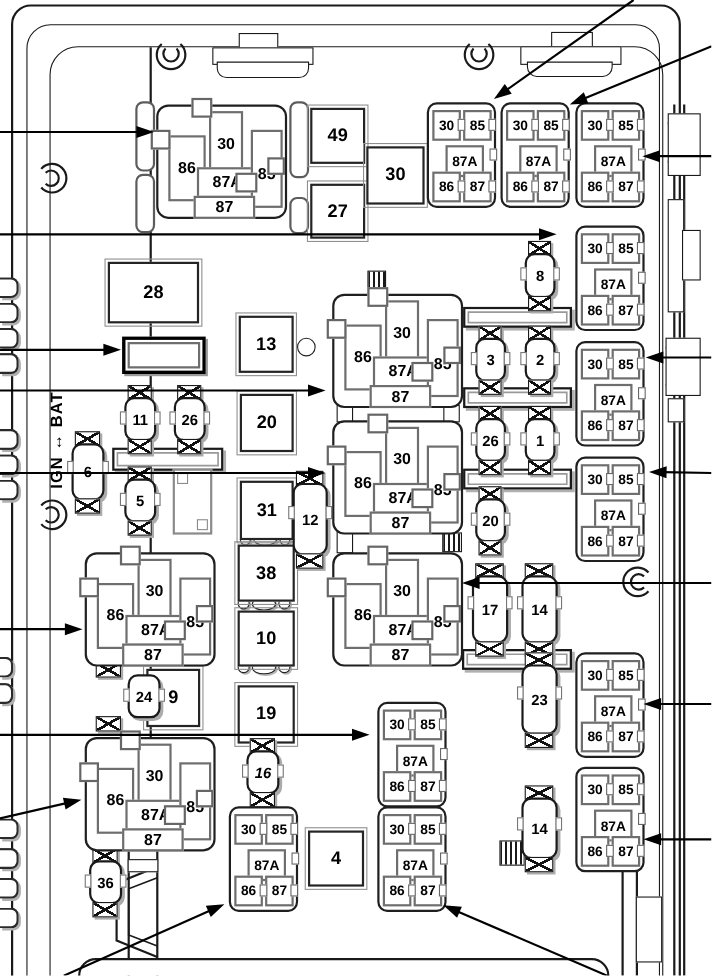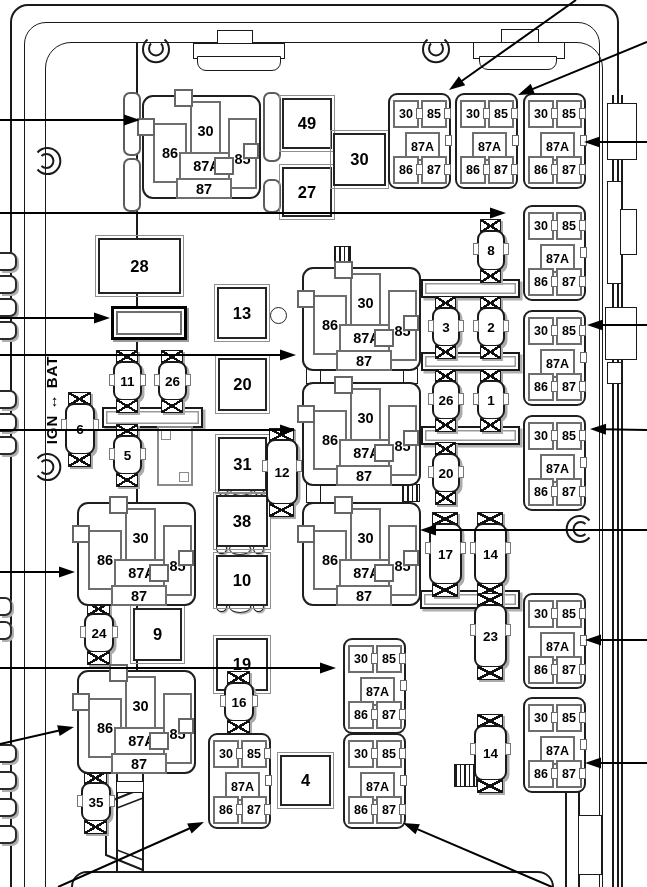--- a/index.html
+++ b/index.html
@@ -235,21 +235,21 @@
       </div>
       <div class="pbox" style="left: 218px; top: 437px; width: 45px; height: 50px;">
         <span>31</span>
       </div>
       <div class="pbox" style="left: 216px; top: 495px; width: 48px; height: 48px;">
         <span>38</span>
       </div>
       <div class="pbox" style="left: 216px; top: 555px; width: 48px; height: 47px;">
         <span>10</span>
       </div>
-      <div class="pbox" style="left: 216px; top: 638px; width: 48px; height: 49px;">
+      <div class="pbox" style="left: 216px; top: 623px; width: 48px; height: 49px;">
         <span>19</span>
       </div>
       <div class="pbox" style="left: 133px; top: 608px; width: 45px; height: 49px;">
         <span>9</span>
       </div>
       <div class="pbox" style="left: 280px; top: 755px; width: 47px; height: 47px;">
         <span>4</span>
       </div>
       <div class="fuse" style="left: 477px; top: 219px; width: 28px; height: 63px;">
         <div class="fcap" style="top: 0px;"></div>
@@ -323,36 +323,36 @@
       </div>
       <div class="fuse" style="left: 266px; top: 428px; width: 32px; height: 88px;">
         <div class="fcap" style="top: 0px;"></div>
         <div class="fbody" style="top: 11px; height: 62px;">
           <span>12</span>
         </div>
         <div class="fcap" style="top: 75px;"></div>
       </div>
       <div class="fuse" style="left: 84px; top: 602px; width: 30px; height: 62px;">
         <div class="fcap" style="top: 0px;"></div>
-        <div class="fbody" style="top: 11px; height: 36px;">
+        <div class="fbody" style="top: 11px; height: 36px; margin-left: 32px;">
           <span>24</span>
         </div>
         <div class="fcap" style="top: 49px;"></div>
       </div>
       <div class="fuse" style="left: 224px; top: 671px; width: 30px; height: 62px;">
         <div class="fcap" style="top: 0px;"></div>
-        <div class="fbody" style="top: 11px; height: 36px;">
+        <div class="fbody" style="top: 11px; height: 36px; font-style: italic;">
           <span>16</span>
         </div>
         <div class="fcap" style="top: 49px;"></div>
       </div>
       <div class="fuse" style="left: 81px; top: 771px; width: 30px; height: 62px;">
         <div class="fcap" style="top: 0px;"></div>
         <div class="fbody" style="top: 11px; height: 36px;">
-          <span>35</span>
+          <span>36</span>
         </div>
         <div class="fcap" style="top: 49px;"></div>
       </div>
       <div class="fuse" style="left: 429px; top: 512px; width: 33px; height: 84px;">
         <div class="fcap" style="top: 0px;"></div>
         <div class="fbody" style="top: 11px; height: 58px;">
           <span>17</span>
         </div>
         <div class="fcap" style="top: 71px;"></div>
       </div>

